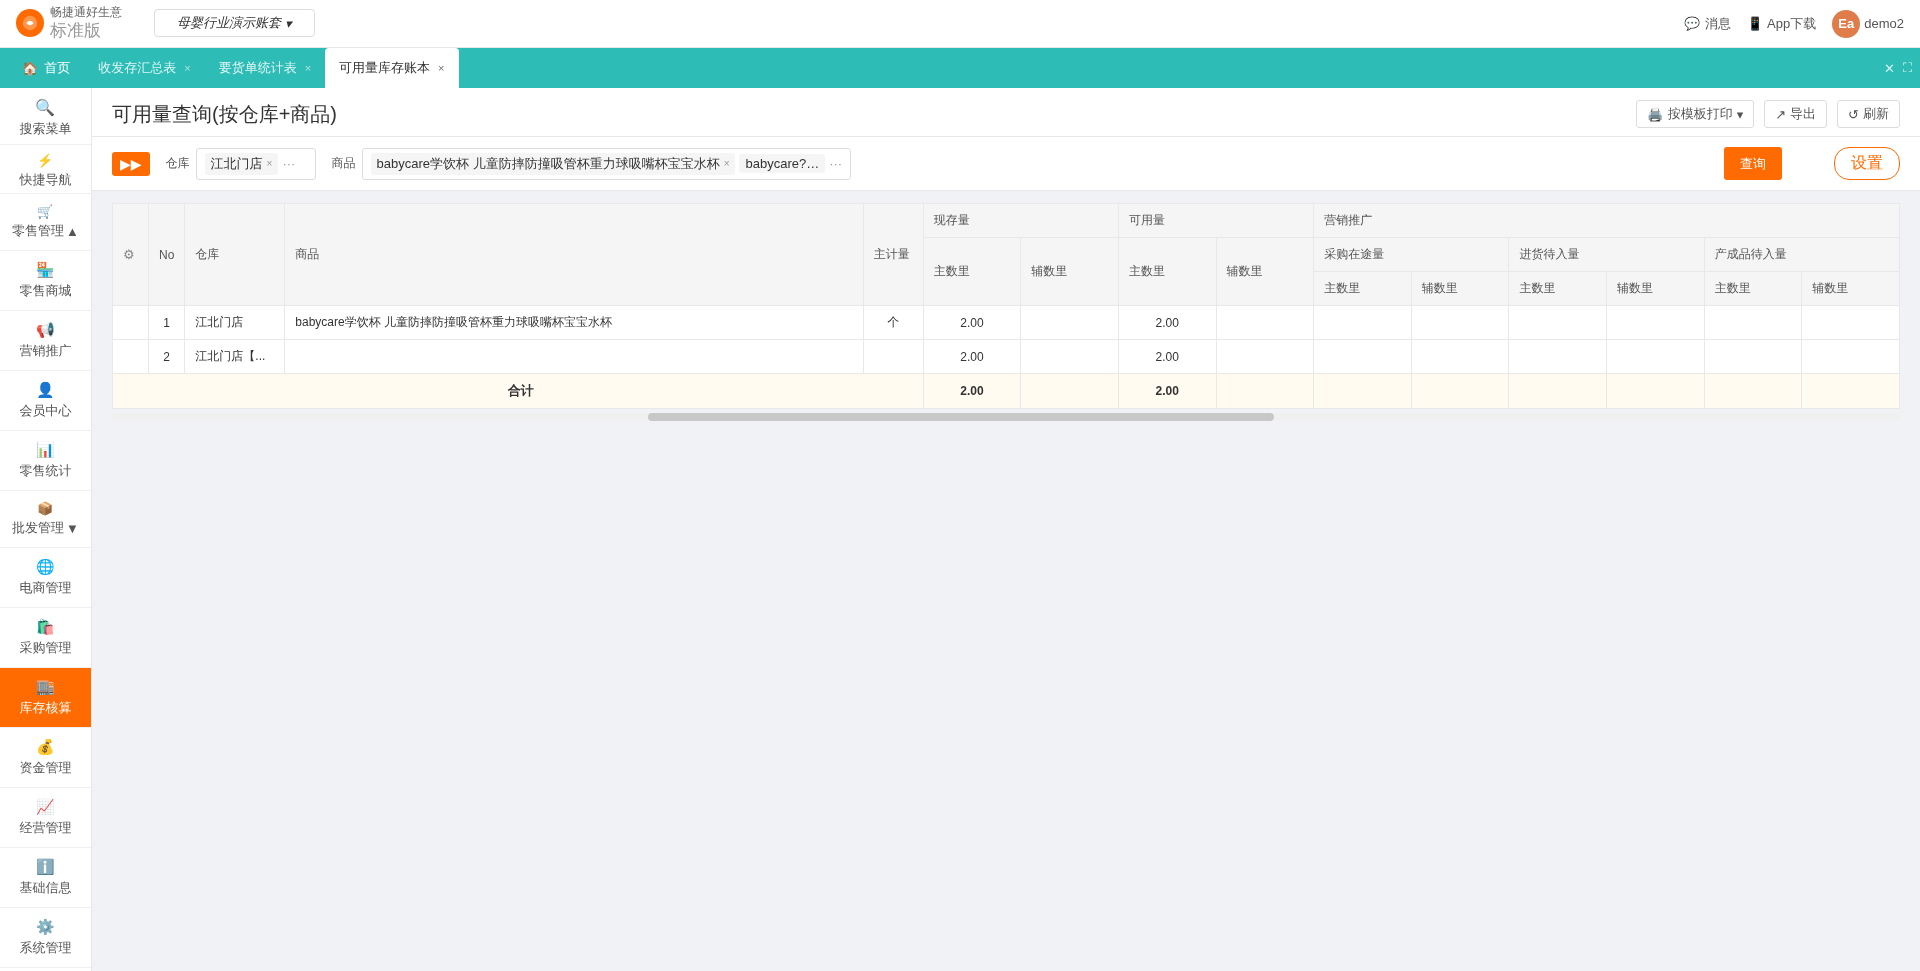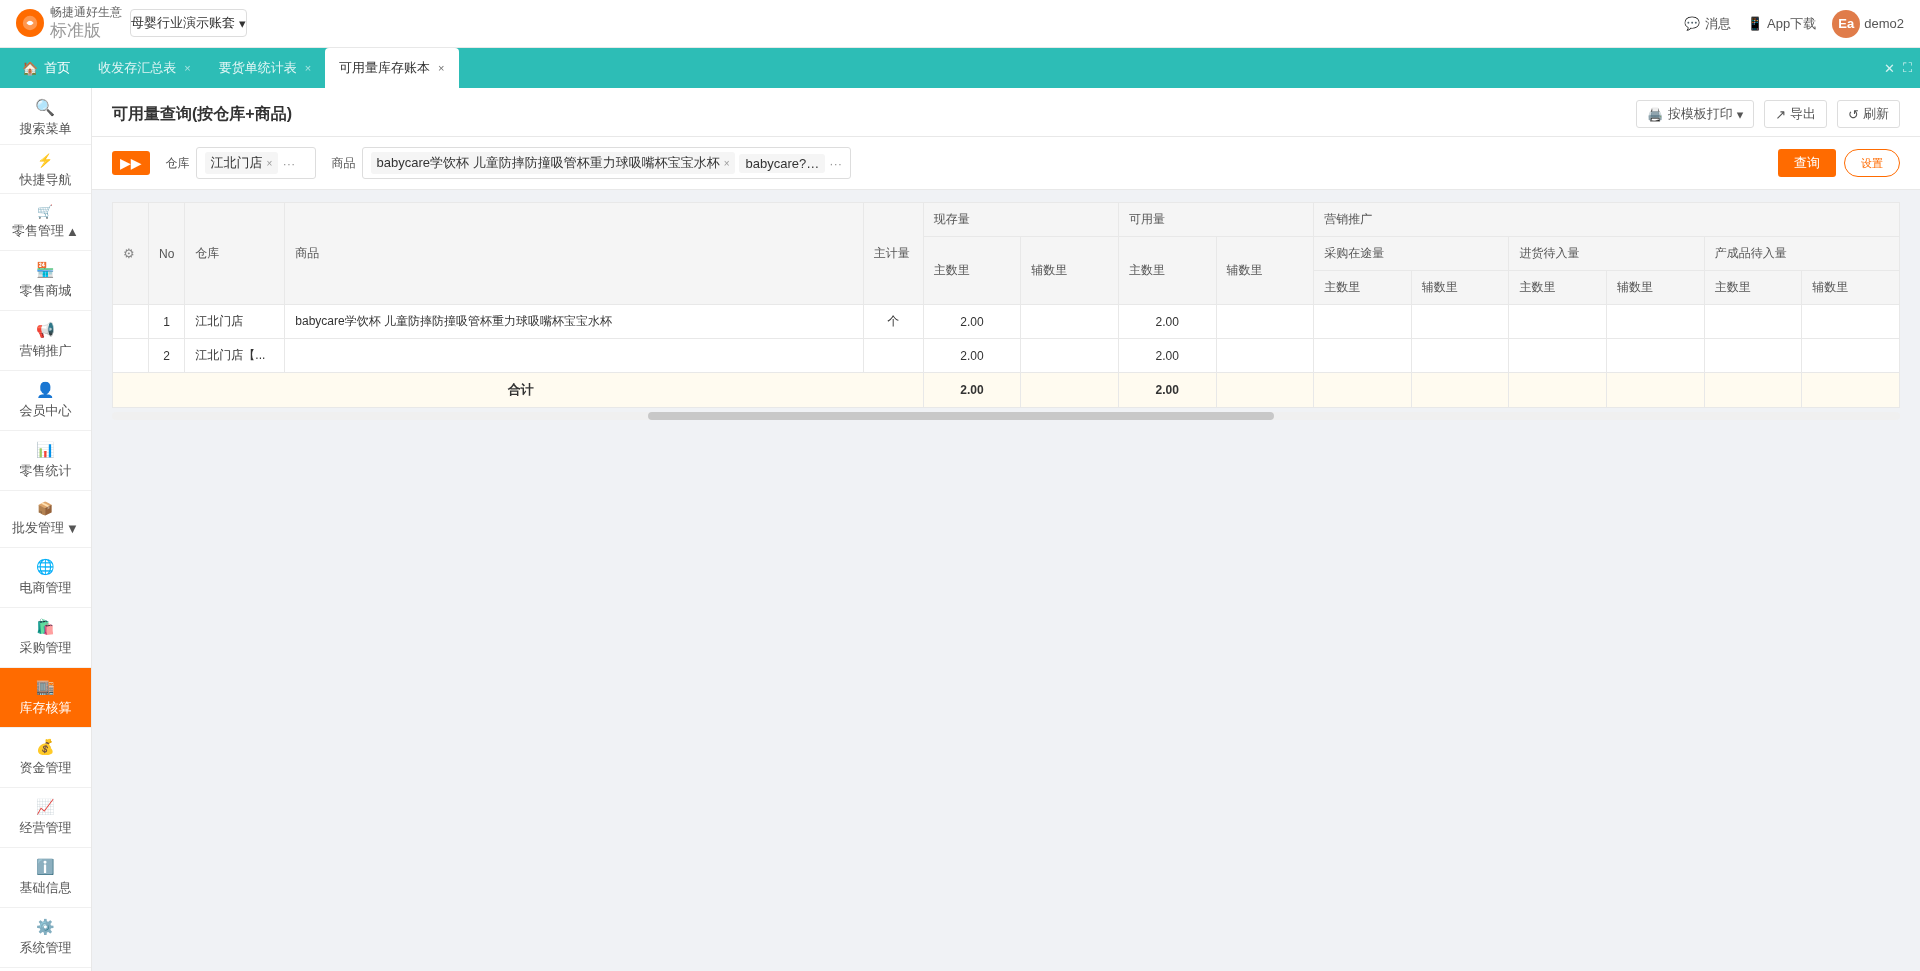--- a/index.html
+++ b/index.html
@@ -18,22 +18,22 @@
     }
     .top-bar-left { display: flex; align-items: center; gap: 8px; }
     .logo-area { display: flex; align-items: center; gap: 6px; }
     .logo-icon { width: 28px; height: 28px; background: #ff6b00; border-radius: 50%; display: flex; align-items: center; justify-content: center; }
     .logo-icon svg { width: 18px; height: 18px; }
     .logo-text { font-size: 12px; color: #666; line-height: 1.2; }
     .logo-sub { font-size: 17px; color: #999; }
     .industry-selector {
       display: flex; align-items: center; gap: 4px;
       border: 1px solid #ddd; border-radius: 4px;
-      padding: 4px 0; cursor: pointer; color: #333; font-size: 12px;
-      background: #fff; margin-left: 0;
+      padding: 4px 22px; cursor: pointer; color: #333; font-size: 12px;
+      background: #fff; margin-left: 24px; font-style: italic;
     }
     .top-bar-right { display: flex; align-items: center; gap: 16px; }
     .top-right-item { display: flex; align-items: center; gap: 4px; cursor: pointer; color: #555; font-size: 12px; }
     .avatar { width: 28px; height: 28px; border-radius: 50%; background: #e07c4a; display: flex; align-items: center; justify-content: center; color: #fff; font-size: 11px; font-weight: bold; overflow: hidden; }
 
     
     .nav-tabs {
       height: 40px;
       background: #2dbdb6;
       display: flex;
@@ -109,21 +109,21 @@
     
     .page-header {
       background: #fff;
       padding: 12px 20px 8px;
       border-bottom: 1px solid #e8e8e8;
       display: flex;
       align-items: center;
       justify-content: space-between;
       flex-shrink: 0;
     }
-    .page-title { font-size: 16px; font-weight: 700; color: #333; }
+    .page-title { font-size: 20px; font-weight: 400; color: #333; }
 
     .page-actions { display: flex; align-items: center; gap: 10px; }
     .btn-template { display: flex; align-items: center; gap: 4px; color: #555; font-size: 12px; cursor: pointer; border: 1px solid #ddd; padding: 4px 10px; border-radius: 3px; background: #fff; }
     .btn-export { display: flex; align-items: center; gap: 4px; color: #555; font-size: 12px; cursor: pointer; border: 1px solid #ddd; padding: 4px 10px; border-radius: 3px; background: #fff; }
     .btn-refresh { display: flex; align-items: center; gap: 4px; color: #555; font-size: 12px; cursor: pointer; border: 1px solid #ddd; padding: 4px 10px; border-radius: 3px; background: #fff; }
 
     
     .filter-bar {
       background: #fff;
       padding: 10px 20px;
@@ -143,21 +143,21 @@
     }
     .filter-tag {
       display: flex; align-items: center; gap: 4px;
       background: #f5f5f5; border-radius: 3px; padding: 2px 6px;
       font-size: 12px; color: #333;
     }
     .filter-tag-close { cursor: pointer; color: #999; font-size: 10px; }
     .filter-dots { color: #999; cursor: pointer; }
     .filter-actions { margin-left: auto; display: flex; gap: 8px; }
     .btn-query { background: #ff6b00; color: #fff; border: none; padding: 5px 16px; border-radius: 3px; cursor: pointer; font-size: 13px; }
-    .btn-settings { background: #fff; color: #ff6b00; border: 1px solid #ff6b00; padding: 5px 16px; border-radius: 15px; cursor: pointer; font-size: 11px; }
+    .btn-settings { background: #fff; color: #ff6b00; border: 1px solid #ff6b00; padding: 5px 16px; border-radius: 15px; cursor: pointer; font-size: 16px; margin-left: 44px; }
 
     
     .table-area { flex: 1; overflow: auto; padding: 12px 20px; }
     .data-table { width: 100%; border-collapse: collapse; background: #fff; border: 1px solid #e8e8e8; }
     .data-table th {
       background: #f5f5f5; border: 1px solid #e8e8e8;
       padding: 8px 10px; text-align: left; font-size: 12px; color: #555; font-weight: 500;
     }
     .data-table td {
       border: 1px solid #e8e8e8; padding: 8px 10px;

